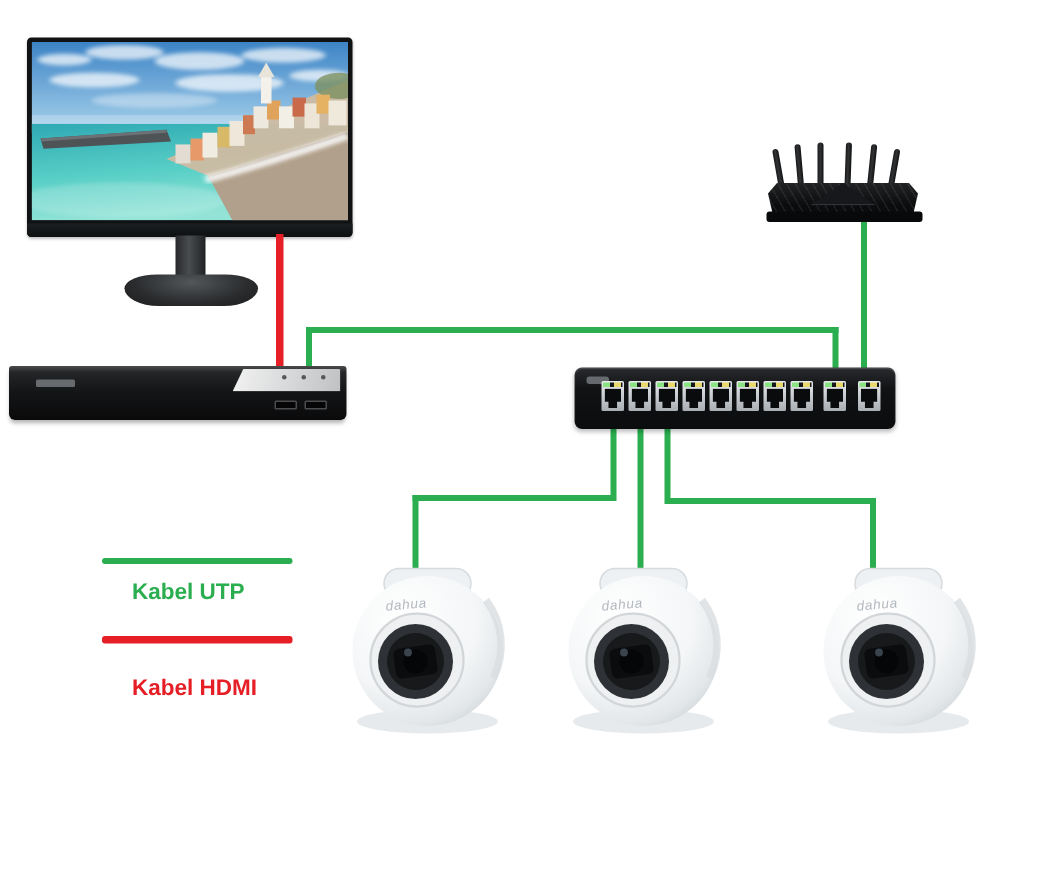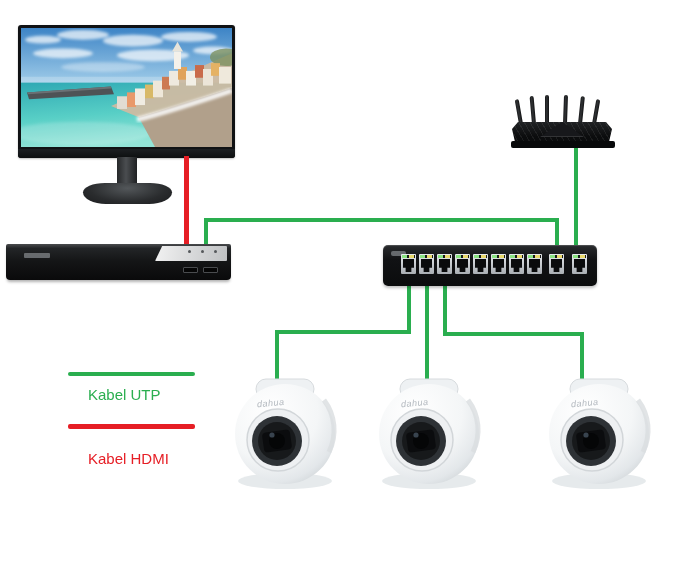--- a/index.html
+++ b/index.html
@@ -93,21 +93,21 @@
   .camera.c2 { left:370px; top:374px; }
   .camera.c3 { left:540px; top:374px; }
   .camera svg { display:block; width:118px; height:118px; }
   .cam-logo { position:absolute; left:31px; top:24px; font-size:9px; font-style:italic;
     color:#b3b9bf; transform:rotate(-5deg); letter-spacing:.5px; }
 
   
   .legend-line { position:absolute; border-radius:2px; }
   .legend-line.utp  { left:68px; top:372px; width:127px; height:4px; background:var(--utp-green, #2aae4f); }
   .legend-line.hdmi { left:68px; top:424px; width:127px; height:5px; background:var(--hdmi-red, #e61e25); }
-  .legend-label { position:absolute; font-size:15px; font-weight:400; }
+  .legend-label { position:absolute; font-size:15px; font-weight:700; }
   .legend-label.utp  { left:88px; top:386px; color:var(--utp-green, #2aae4f); }
   .legend-label.hdmi { left:88px; top:450px; color:var(--hdmi-red, #e61e25);text-align:center; }
 </style>
 </head>
 <body>
 
 <div class="canvas">
 
   <svg width="0" height="0" style="position:absolute" aria-hidden="true">
     <defs>

